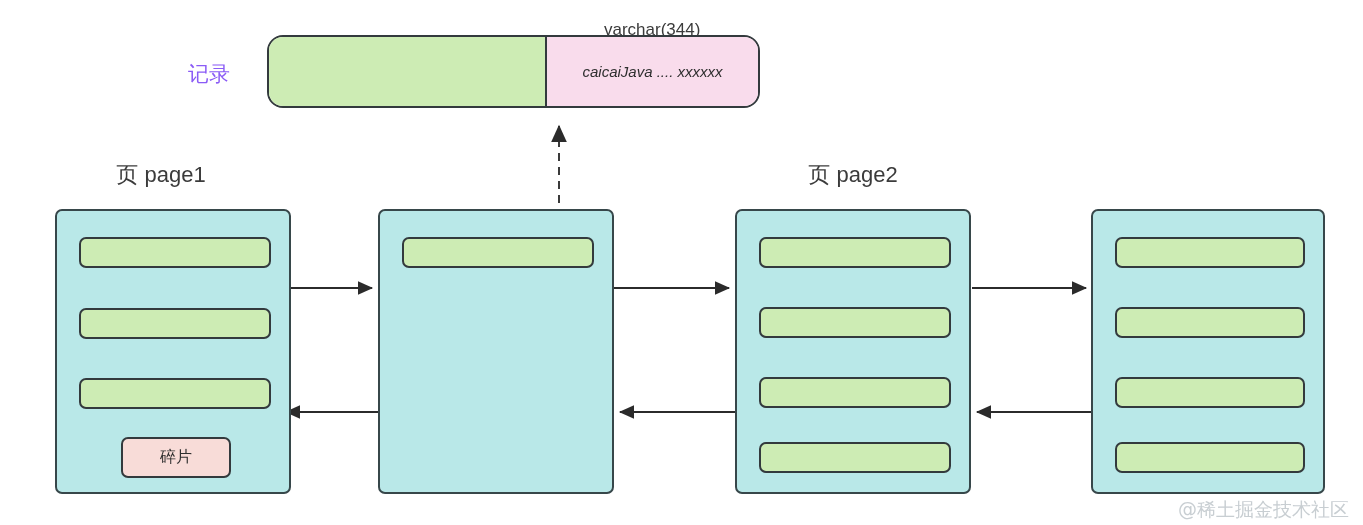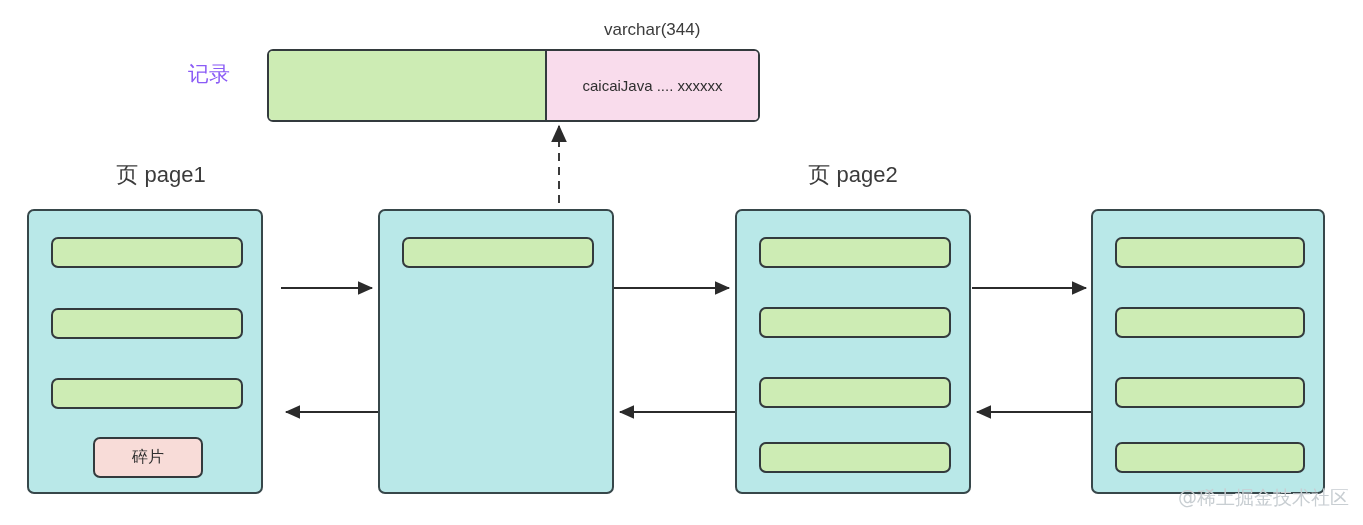--- a/index.html
+++ b/index.html
@@ -36,28 +36,29 @@
   .varchar-label {
     position: absolute;
     left: 604px;
     top: 20px;
     font-size: 17px;
     color: #3b3b3b;
   }
   .record-box {
     position: absolute;
     left: 267px;
-    top: 49px;
+    top: 35px;
     width: 493px;
     height: 73px;
     box-sizing: border-box;
     border: 2px solid #333a3d;
-    border-radius: 6px;
+    border-radius: 16px;
     display: flex;
     overflow: hidden;
+    font-style: italic;
   }
   .record-seg-green {
     width: 278px;
     background: #cdecb4;
     border-right: 2px solid #333a3d;
     box-sizing: border-box;
   }
   .record-seg-pink {
     flex: 1;
     background: #f9dcec;
@@ -102,21 +103,21 @@
     height: 41px;
     display: flex;
     align-items: center;
     justify-content: center;
     font-size: 16px;
     color: #2f2f2f;
   }
   .watermark {
     position: absolute;
     right: 14px;
-    bottom: 14px;
+    bottom: 2px;
     font-size: 19px;
     color: #c8ced2;
     white-space: nowrap;
     font-family: "DejaVu Sans", sans-serif;
   }
 </style>
 </head>
 <body>
 
 <div id="canvas">
@@ -177,21 +178,21 @@
   <div class="record-label">记录</div>
 
   <div class="varchar-label">varchar(344)</div>
 
   <div class="record-box">
     <div class="record-seg-green"></div>
     <div class="record-seg-pink">caicaiJava .... xxxxxx</div>
   </div>
 
   <div class="page-title" style="left:43px;width:236px;">页 page1</div>
-  <div class="page-box" id="box-page1" style="left:27px;width:236px;font-family:Liberation Mono, monospace;">
+  <div class="page-box" id="box-page1" style="left:55px;width:236px;font-family:Liberation Mono, monospace;">
     <div class="row" style="left:22px;top:26px;width:192px;"></div>
     <div class="row" style="left:22px;top:97px;width:192px;"></div>
     <div class="row" style="left:22px;top:167px;width:192px;"></div>
     <div class="frag" style="left:64px;top:226px;width:110px;">碎片</div>
   </div>
 
   <div class="page-box" id="box-page4" style="left:378px;width:236px;">
     <div class="row" style="left:22px;top:26px;width:192px;"></div>
   </div>
 

